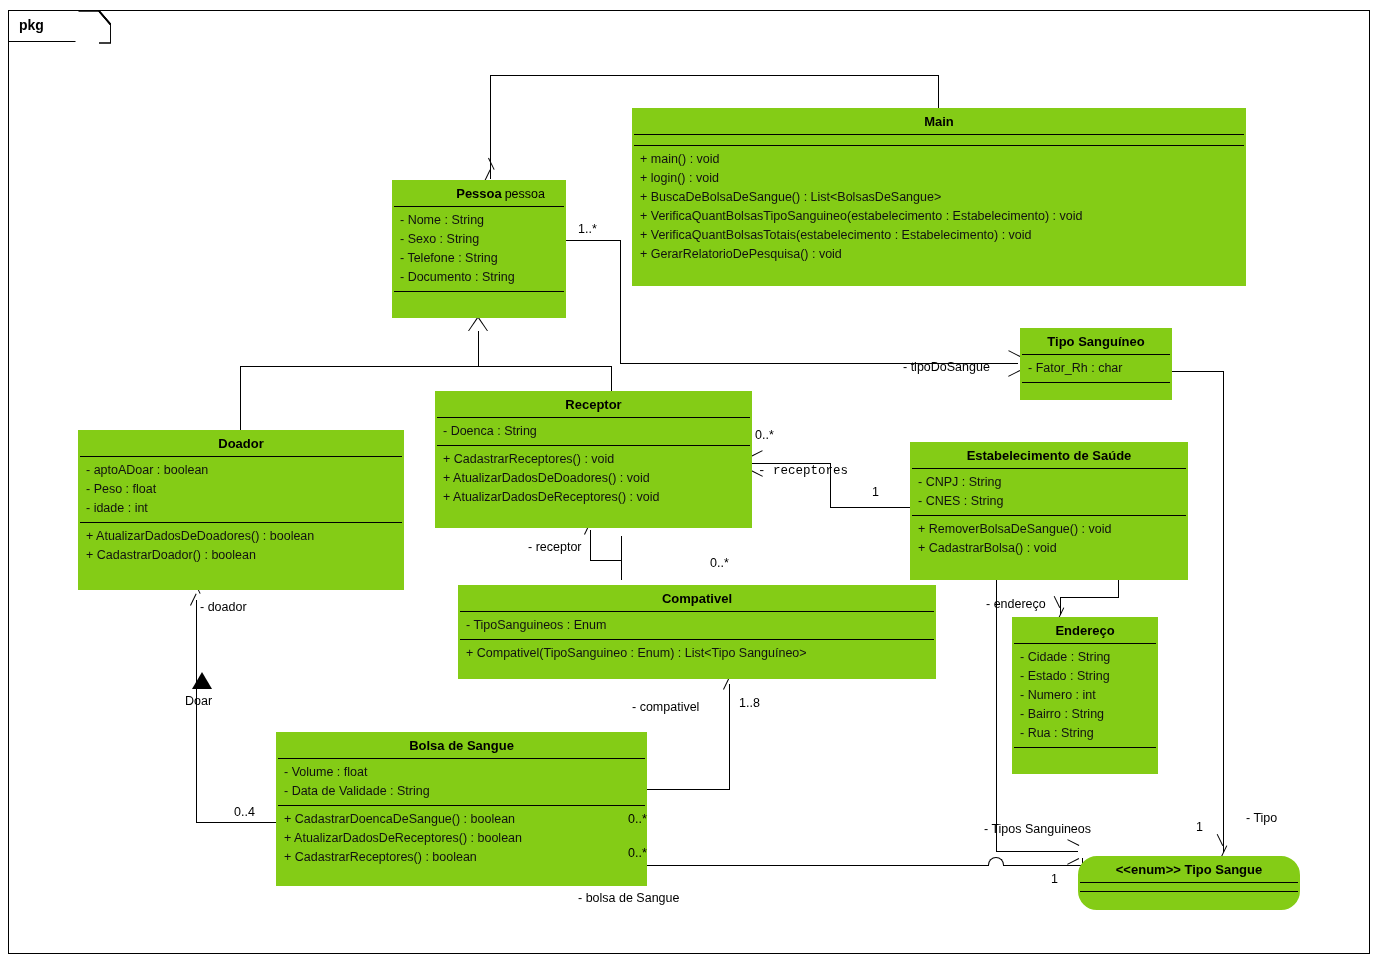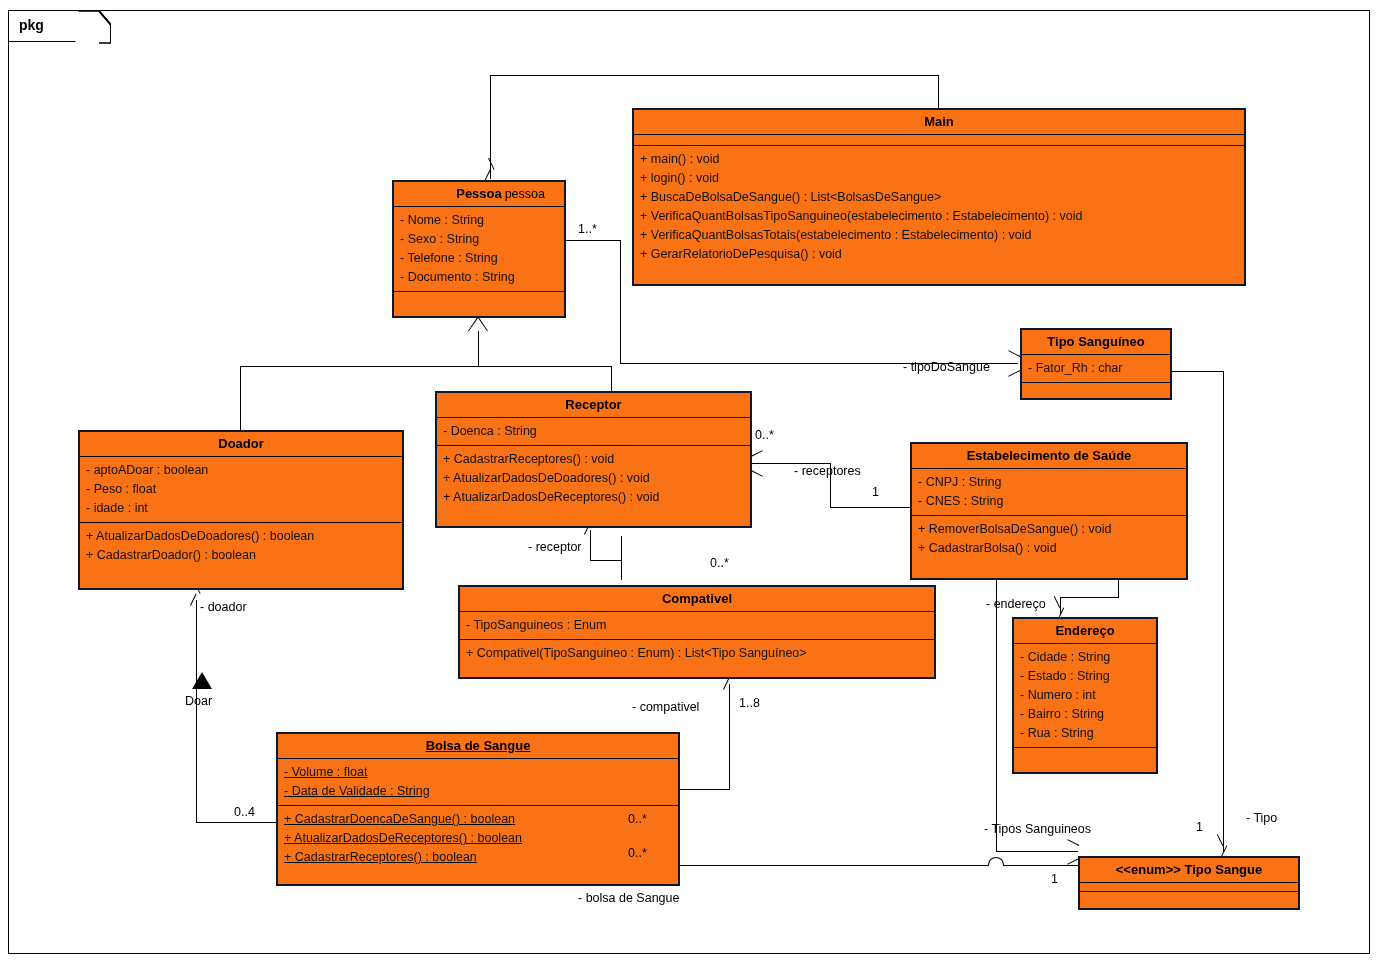--- a/index.html
+++ b/index.html
@@ -51,22 +51,22 @@
     position: absolute;
     left: 66px;
     top: -2px;
     width: 36px;
     height: 36px;
   }
 
   
   .uml-class {
     position: absolute;
-    background: #f97316;
-    border: 2px solid #0f172a;
+    background: #84cc16;
+    border: 2px solid #84cc16;
     box-sizing: border-box;
     z-index: 5;
   }
   .uml-class .cls-name {
     text-align: center;
     font-weight: bold;
     font-size: 13px;
     color: #000;
     padding: 5px 4px 5px 4px;
     line-height: 14px;
@@ -203,21 +203,21 @@
   <div class="ln v" style="left:611px; top:366px; height:25px;"></div>
   <div class="gen-tri-outline" style="left:468px; top:316px;"></div>
   <div class="gen-tri" style="left:469px; top:318px;"></div>
 
   <div class="ln h" style="left:752px; top:463px; width:79px;"></div>
   <div class="ln v" style="left:830px; top:463px; height:44px;"></div>
   <div class="ln h" style="left:830px; top:507px; width:83px;"></div>
   <div class="ah" style="left:751px; top:456px; transform:rotate(-27deg); transform-origin: left center;"></div>
   <div class="ah" style="left:751px; top:470px; transform:rotate(27deg); transform-origin: left center;"></div>
   <div class="mult" style="left:755px; top:428px;">0..*</div>
-  <div class="lbl" style="left:794px; top:464px;">- receptores</div>
+  <div class="lbl" style="left:758px; top:464px;font-family:Liberation Mono, monospace;">- receptores</div>
   <div class="mult" style="left:872px; top:485px;">1</div>
 
   <div class="ln v" style="left:621px; top:536px; height:44px;"></div>
   <div class="ln h" style="left:590px; top:560px; width:32px;"></div>
   <div class="ln v" style="left:590px; top:530px; height:30px;"></div>
   <div class="ah" style="left:581px; top:522px; transform:rotate(64deg); transform-origin: right center;"></div>
   <div class="ah" style="left:590px; top:522px; transform:rotate(116deg); transform-origin: left center;"></div>
   <div class="lbl" style="left:528px; top:540px;">- receptor</div>
   <div class="mult" style="left:710px; top:556px;">0..*</div>
 
@@ -368,36 +368,36 @@
       <div class="member">- Cidade : String</div>
       <div class="member">- Estado : String</div>
       <div class="member">- Numero : int</div>
       <div class="member">- Bairro : String</div>
       <div class="member">- Rua : String</div>
     </div>
     <div class="sep"></div>
     <div class="compartment empty"></div>
   </div>
 
-  <div class="uml-class" style="left:276px; top:732px; width:404px; height:154px;text-decoration:underline;">
+  <div class="uml-class" style="left:276px; top:732px; width:371px; height:154px;">
     <div class="cls-name">Bolsa de Sangue</div>
     <div class="sep"></div>
     <div class="compartment">
       <div class="member">- Volume : float</div>
       <div class="member">- Data de Validade : String</div>
     </div>
     <div class="sep"></div>
     <div class="compartment">
       <div class="member">+ CadastrarDoencaDeSangue() : boolean</div>
       <div class="member">+ AtualizarDadosDeReceptores() : boolean</div>
       <div class="member">+ CadastrarReceptores() : boolean</div>
     </div>
   </div>
 
-  <div class="uml-class" style="left:1078px; top:856px; width:222px; height:54px;">
+  <div class="uml-class" style="left:1078px; top:856px; width:222px; height:54px;border-radius:19px;">
     <div class="cls-name">&lt;&lt;enum&gt;&gt; Tipo Sangue</div>
     <div class="sep"></div>
     <div class="compartment empty" style="height:8px;"></div>
     <div class="sep"></div>
     <div class="compartment empty" style="height:8px;"></div>
   </div>
 
 </div>
 
 </body></html>

